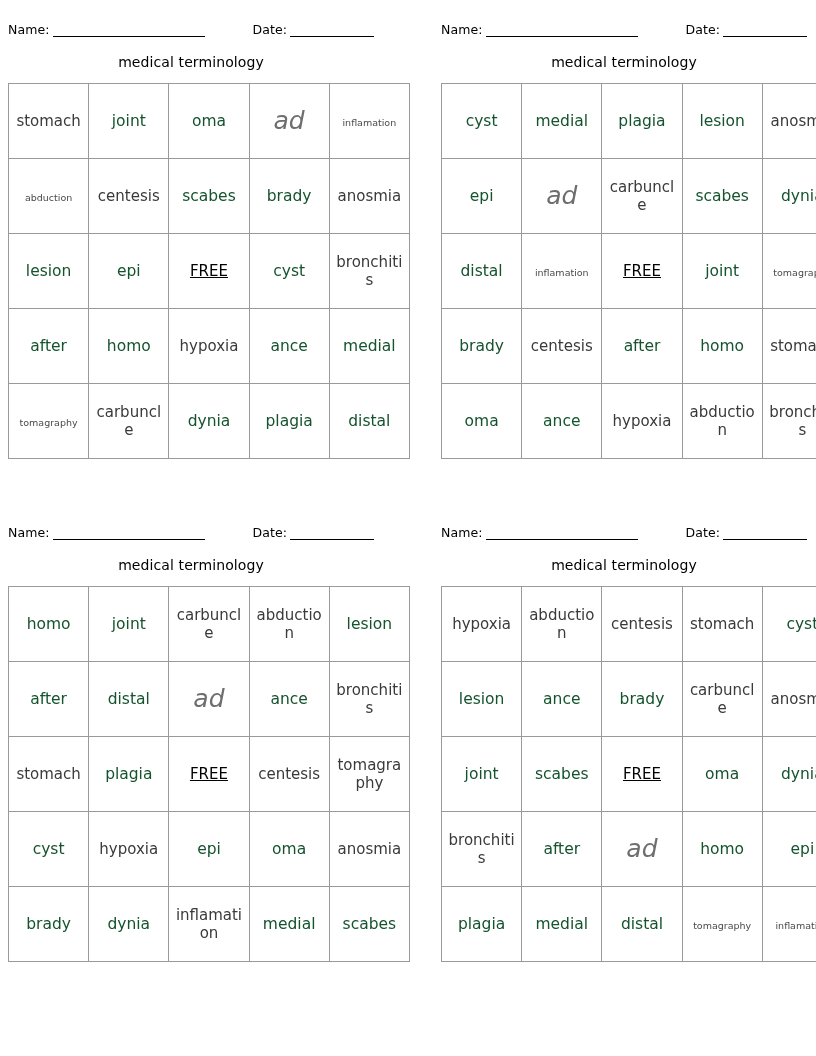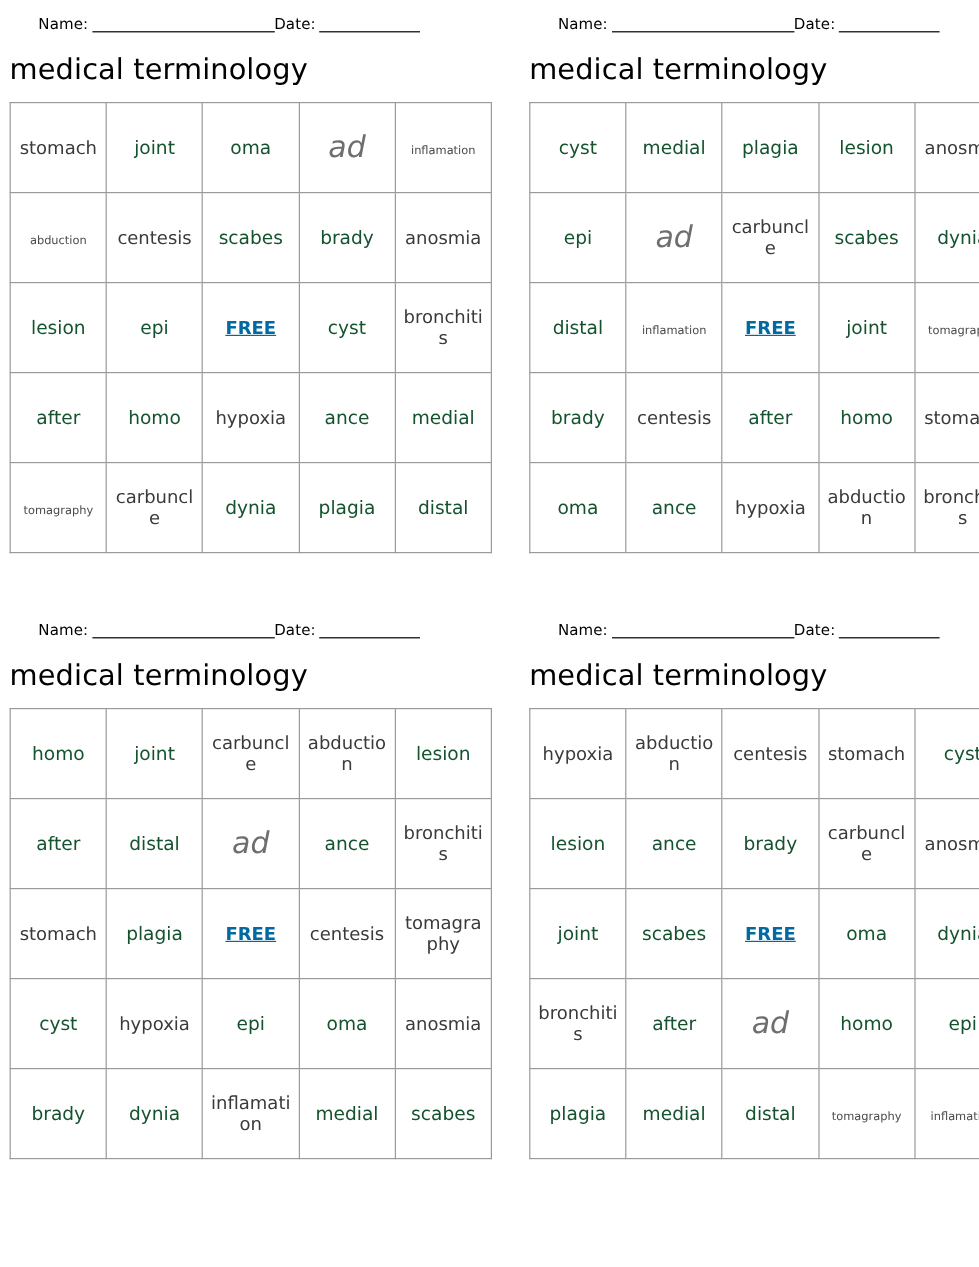--- a/index.html
+++ b/index.html
@@ -32,45 +32,46 @@
   }
   .card-inner {
     width: 366px;
     margin: 0 auto;
   }
   .card.left .card-inner { margin-left: 8px; margin-right: auto; }
   .card.right .card-inner { margin-left: 33px; margin-right: auto; }
 
   .name-date {
     display: flex;
-    justify-content: center;
+    justify-content: space-between;
     align-items: flex-end;
     font-size: 12.5px;
     padding-top: 5px;
     height: 22px;
     letter-spacing: 0.1px;
+    margin-top: 10px;
   }
   .name-field, .date-field {
     display: flex;
     align-items: flex-end;
     white-space: nowrap;
   }
   .label { font-size: 12.5px; }
   .blank-line {
     display: inline-block;
     border-bottom: 1px solid #000;
     margin-left: 3px;
     height: 11px;
   }
   .name-blank { width: 152px; }
   .date-blank { width: 84px; }
 
   .card-title {
-    text-align: left;
-    font-size: 24px;
+    text-align: center;
+    font-size: 14px;
     font-weight: 400;
     margin-top: 17px;
     margin-bottom: 13px;
     letter-spacing: 0.1px;
   }
 
   table.bingo {
     border-collapse: collapse;
     width: 366px;
     table-layout: fixed;
@@ -84,23 +85,23 @@
     padding: 2px 3px;
     word-wrap: break-word;
     line-height: 1.15;
   }
   .w-xl { font-size: 25px; color: #6e6e6e; font-style: italic; }
   .w-lg { font-size: 15.5px; color: #14532d; }
   .w-sm { font-size: 15px; color: #3a3a3a; }
   .w-xs { font-size: 9.5px; color: #4a4a4a; }
   .free {
     font-size: 15px;
-    font-weight: 700;
+    font-weight: 400;
     text-decoration: underline;
-    color: #0369a1;
+    color: #000000;
   }
   .row-gap { height: 44px; }
 </style>
 </head>
 <body>
 
 <div class="page">
   <div class="cards" id="cards-container">
       <div class="card left">
         <div class="card-inner">

